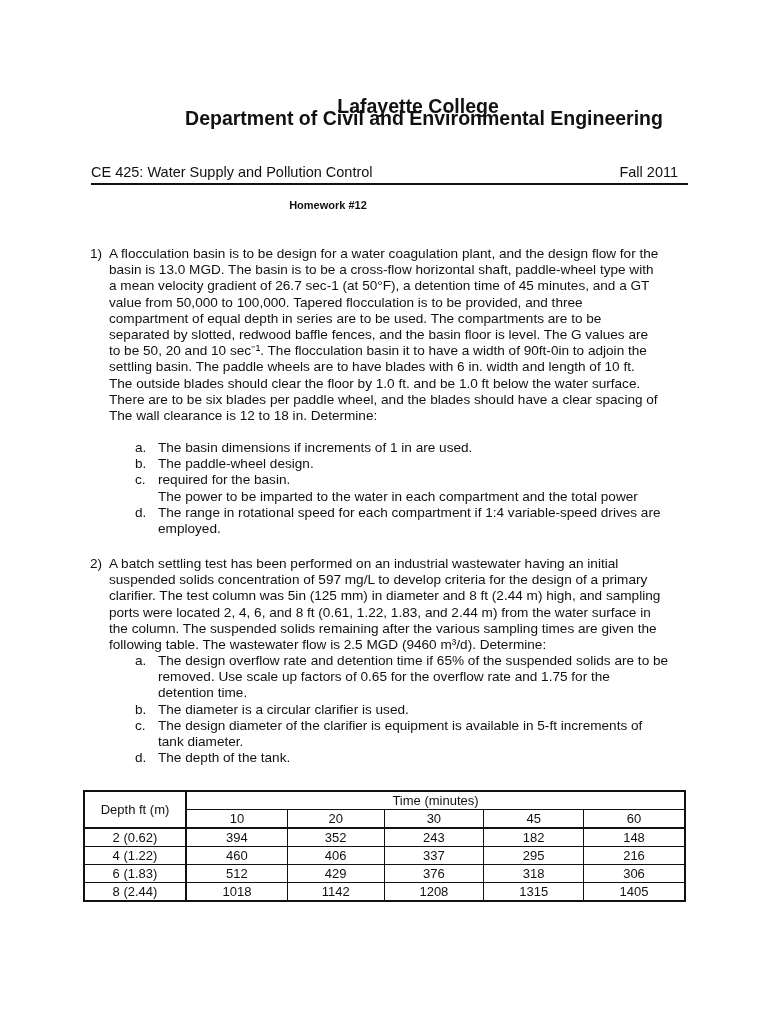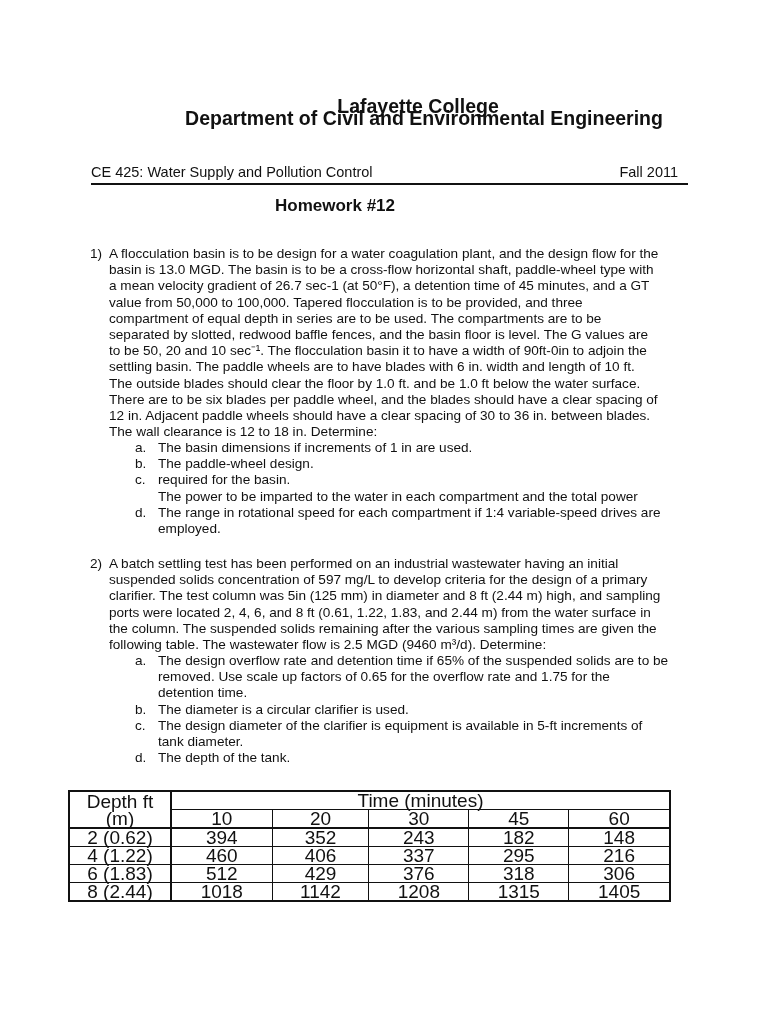--- a/index.html
+++ b/index.html
@@ -14,41 +14,41 @@
   }
   .t1 { top: 94px; padding-left: 34px; }
   .t2 { top: 106px; margin-left: 40px; }
   .course {
     position: absolute; left: 91px; width: 597px; top: 163px; height: 20px;
     font-weight: normal; font-size: 14.5px; line-height: 18px;
     border-bottom: 2px solid #111; display: flex; justify-content: space-between;
   }
   .course .right { margin-right: 10px; }
   .hw {
-    position: absolute; left: 7px; width: 656px; text-align: center;
-    font-weight: bold; font-size: 17px; line-height: 17px;
+    position: absolute; left: 0; width: 656px; text-align: center;
+    font-weight: bold; font-size: 11px; line-height: 17px;
   }
   .hw1 { top: 197px; }
   .hw2 { top: 214px; }
 
   .problem { position: absolute; left: 0; width: 768px; font-size: 13.6px; line-height: 16.2px; }
   .p1 { top: 246px; }
   .p2 { top: 556px; }
   .pnum { position: absolute; left: 90px; top: 0; }
   .ptext { position: absolute; left: 109px; width: 585px; top: 0; }
   .ptext .line { display: block; white-space: nowrap; }
   .subs { position: absolute; left: 0; width: 768px; }
   .sub { position: relative; }
   .sub .letter { position: absolute; left: 135px; top: 0; }
   .sub .stext { position: absolute; left: 158px; width: 530px; top: 0; }
   .sub .stext .line { display: block; white-space: nowrap; }
 
   table.data {
-    position: absolute; left: 68px; top: 790px; width: 603px;
-    border-collapse: collapse; font-size: 19px; border: 2px solid #111;
+    position: absolute; left: 83px; top: 790px; width: 603px;
+    border-collapse: collapse; font-size: 13px; border: 2px solid #111;
   }
   table.data td, table.data th {
     border: 1px solid #111; text-align: center; font-weight: normal;
     padding: 0; height: 17px; line-height: 17px;
   }
   table.data .depthcol { width: 100px; border-right: 2px solid #111; }
   table.data tr.hdr2 td { border-bottom: 2px solid #111; }
   table.data .depthhead { border-bottom: 2px solid #111; }
 </style>
 </head>
@@ -71,21 +71,20 @@
       <span class="line">A flocculation basin is to be design for a water coagulation plant, and the design flow for the</span>
       <span class="line">basin is 13.0 MGD.  The basin is to be a cross-flow horizontal shaft, paddle-wheel type with</span>
       <span class="line">a mean velocity gradient of 26.7 sec-1 (at 50°F), a detention time of 45 minutes, and a GT</span>
       <span class="line">value from 50,000 to 100,000.  Tapered flocculation is to be provided, and three</span>
       <span class="line">compartment of equal depth in series are to be used.  The compartments are to be</span>
       <span class="line">separated by slotted, redwood baffle fences, and the basin floor is level.  The G values are</span>
       <span class="line">to be 50, 20 and 10 sec⁻¹.  The flocculation basin it to have a width of 90ft-0in to adjoin the</span>
       <span class="line">settling basin.  The paddle wheels are to have blades with 6 in. width and length of 10 ft.</span>
       <span class="line">The outside blades should clear the floor by 1.0 ft. and be 1.0 ft below the water surface.</span>
       <span class="line">There are to be six blades per paddle wheel, and the blades should have a clear spacing of</span>
-      <span class="line">12 in.  Adjacent paddle wheels should have a clear spacing of 30 to 36 in. between blades.</span>
       <span class="line">The wall clearance is 12 to 18 in.  Determine:</span>
     </div>
     <div class="subs" style="top:194px;">
       <div class="sub" style="height:16.2px;">
         <span class="letter">a.</span>
         <div class="stext">
             <span class="line">The basin dimensions if increments of 1 in are used.</span>
           </div>
       </div>
       <div class="sub" style="height:16.2px;">

